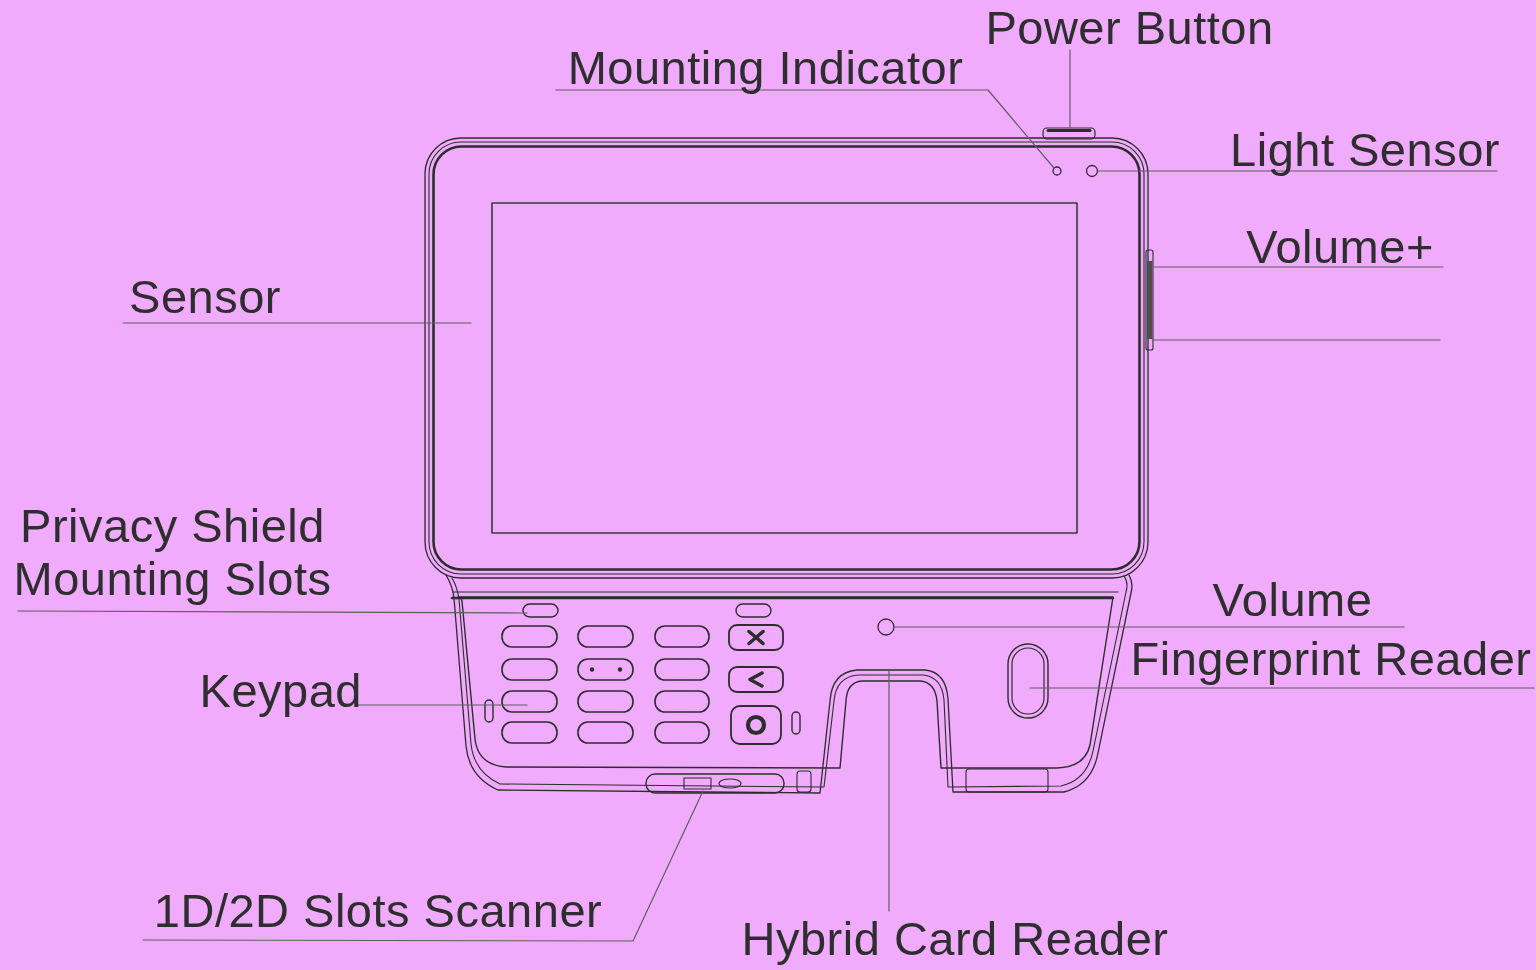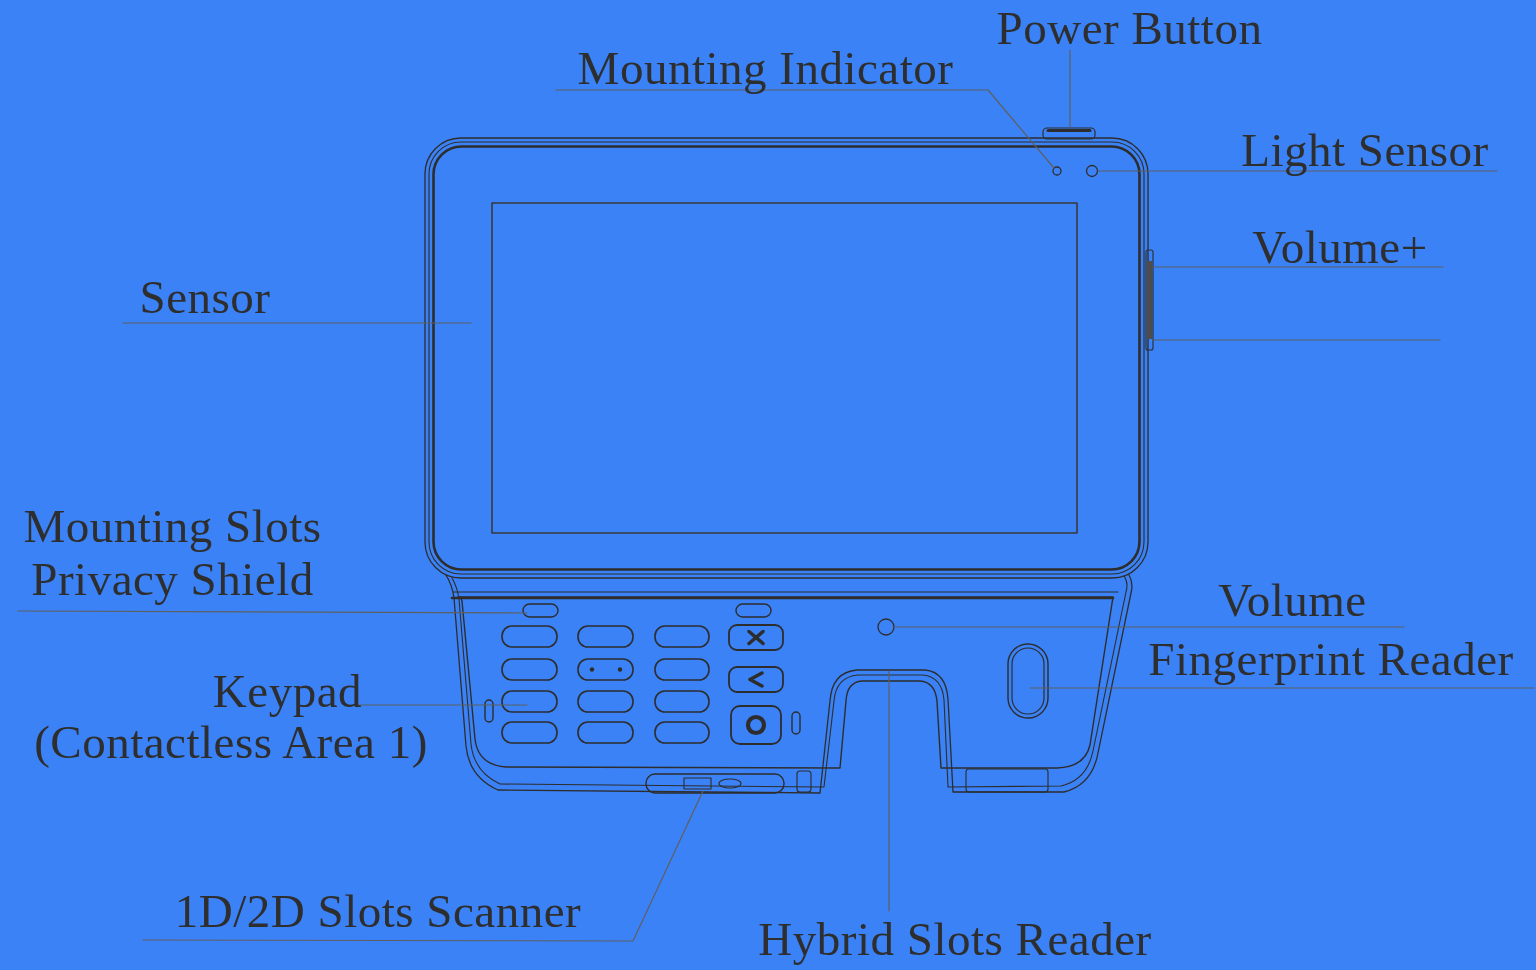--- a/index.html
+++ b/index.html
@@ -1,17 +1,17 @@
 <!DOCTYPE html>
 <html><head>
 <meta charset="utf-8">
 <style>
   html,body{margin:0;padding:0;background:#ffffff;}
-  #stage{position:relative;width:1536px;height:970px;background:#3b82f6;overflow:hidden;
-         font-family:Liberation Serif, serif;}
+  #stage{position:relative;width:1536px;height:970px;background:#f0abfc;overflow:hidden;
+         font-family:Liberation Sans, sans-serif;}
   #art{position:absolute;left:0;top:0;}
   .label{position:absolute;font-size:47px;font-weight:300;line-height:1.12;
          color:#2e2e2e;letter-spacing:0.5px;text-align:center;white-space:nowrap;}
   .label.two-line div{white-space:nowrap;}
 </style>
 </head>
 <body>
 
 <div id="stage">
 
@@ -133,29 +133,28 @@
 <div class="label" style="left:538px;top:42px;width:455px;">Mounting Indicator</div>
 
 <div class="label" style="left:1228px;top:124px;width:274px;">Light Sensor</div>
 
 <div class="label" style="left:1233px;top:221px;width:214px;">Volume+</div>
 
 
 <div class="label" style="left:112px;top:271px;width:186px;">Sensor</div>
 
 <div class="label two-line" style="left:0px;top:500px;width:345px;">
+  <div>Privacy Shield</div>
   <div>Mounting Slots</div>
-  <div>Privacy Shield</div>
 </div>
 
 <div class="label" style="left:158px;top:665px;width:204px;text-align:right;">Keypad</div>
 
-<div class="label" style="left:0px;top:716px;width:462px;">(Contactless Area 1)</div>
 
 <div class="label" style="left:1190px;top:574px;width:205px;">Volume</div>
 
 <div class="label" style="left:1124px;top:633px;width:414px;">Fingerprint Reader</div>
 
 <div class="label" style="left:118px;top:885px;width:520px;">1D/2D Slots Scanner</div>
 
-<div class="label" style="left:706px;top:913px;width:498px;">Hybrid Slots Reader</div>
+<div class="label" style="left:706px;top:913px;width:498px;">Hybrid Card Reader</div>
 
 </div>
 
 </body></html>

